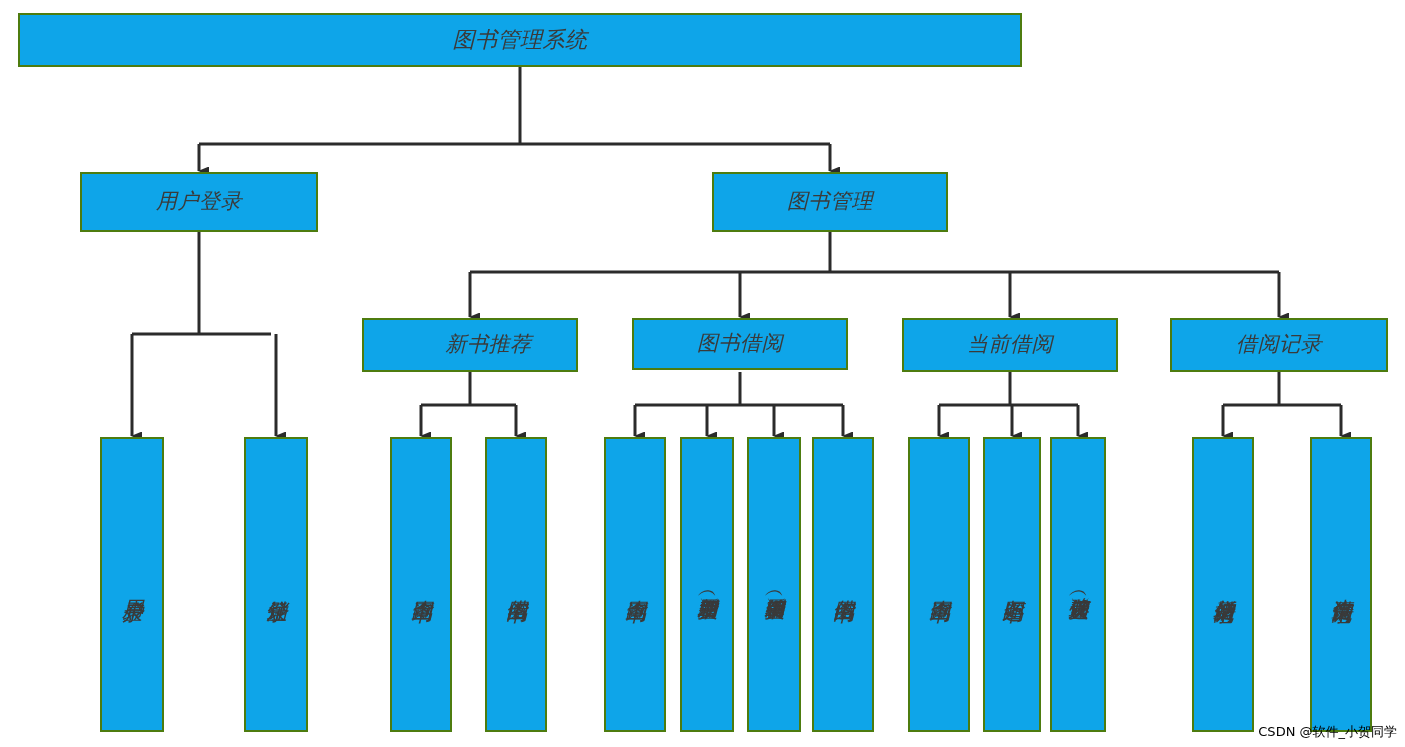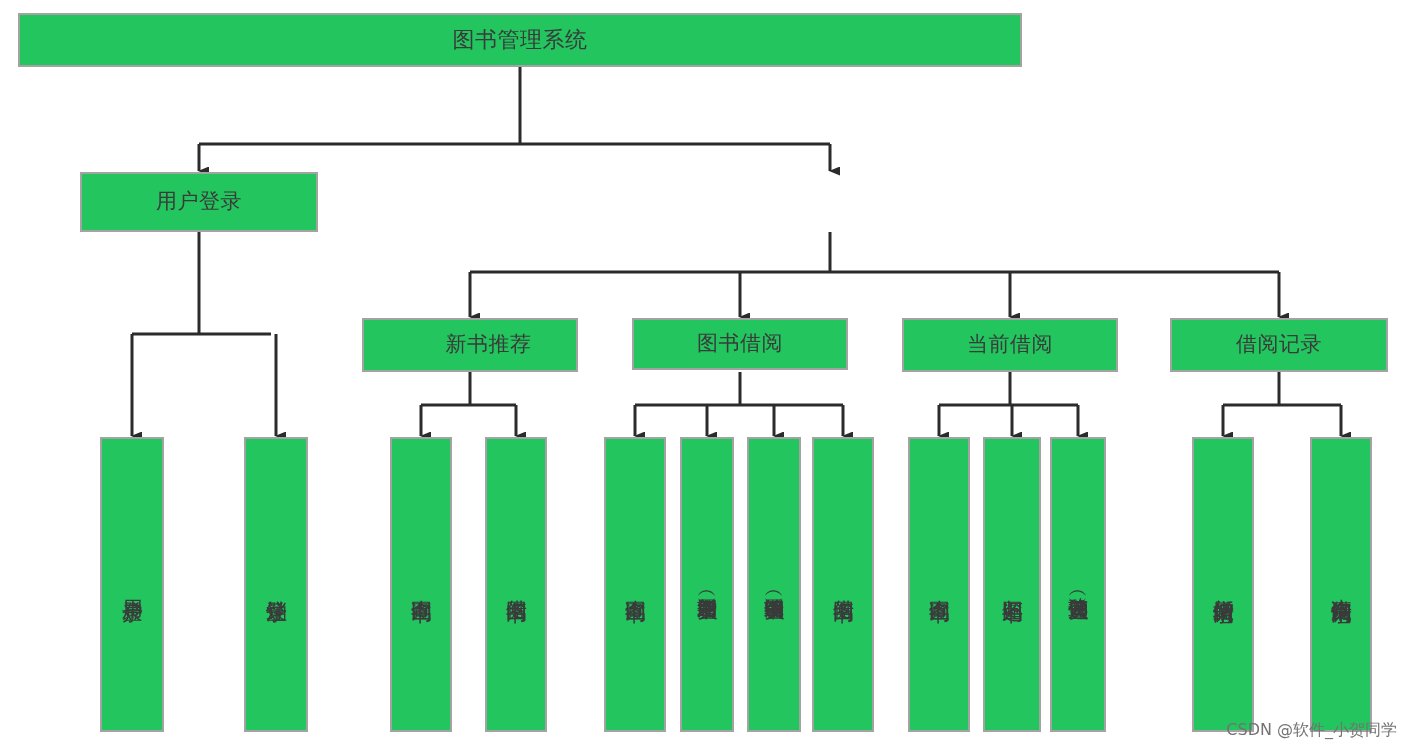--- a/index.html
+++ b/index.html
@@ -22,27 +22,28 @@
     position: absolute;
     left: 0;
     top: 0;
     width: 1405px;
     height: 747px;
     pointer-events: none;
   }
   .node {
     position: absolute;
     box-sizing: border-box;
-    background: #22c55e;
-    border: 2px solid #a3a3a3;
+    background: #0ea5e9;
+    border: 2px solid #4d7c0f;
     display: flex;
     align-items: center;
     justify-content: center;
     color: #3a3a3a;
     z-index: 2;
+    font-style: italic;
   }
   .node-h {
     font-size: 21px;
     line-height: 1.2;
     letter-spacing: 0.5px;
     white-space: nowrap;
   }
   .node-root {
     font-size: 22px;
   }
@@ -58,22 +59,22 @@
     text-align: center;
   }
   .node-v.tall {
     font-size: 20px;
     letter-spacing: 0.5px;
   }
   #watermark {
     position: absolute;
     right: 8px;
     bottom: 6px;
-    font-size: 16px;
-    color: #737373;
+    font-size: 13px;
+    color: #000000;
     white-space: nowrap;
     z-index: 5;
     font-family: "DejaVu Sans", "Liberation Sans", sans-serif;
   }
 </style>
 </head>
 <body>
 
 <div id="diagram-root">
 
@@ -119,20 +120,23 @@
         <path d="M 1341 405 L 1341 436" marker-end="url(#arrowhead)"></path>
       </g>
   </svg>
 
   <div class="node node-h node-root" style="left: 18px; top: 13px; width: 1004px; height: 54px;">
       <span>图书管理系统</span>
     </div>
 
   <div class="node node-h" style="left: 80px; top: 172px; width: 238px; height: 60px;">
       <span>用户登录</span>
+    </div>
+  <div class="node node-h" style="left: 712px; top: 172px; width: 236px; height: 60px;">
+      <span>图书管理</span>
     </div>
 
   <div class="node node-h" style="left: 362px; top: 318px; width: 216px; height: 54px; padding-left: 37px;">
       <span>新书推荐</span>
     </div>
   <div class="node node-h" style="left: 632px; top: 318px; width: 216px; height: 52px;">
       <span>图书借阅</span>
     </div>
   <div class="node node-h" style="left: 902px; top: 318px; width: 216px; height: 54px; text-align: right;">
       <span>当前借阅</span>

